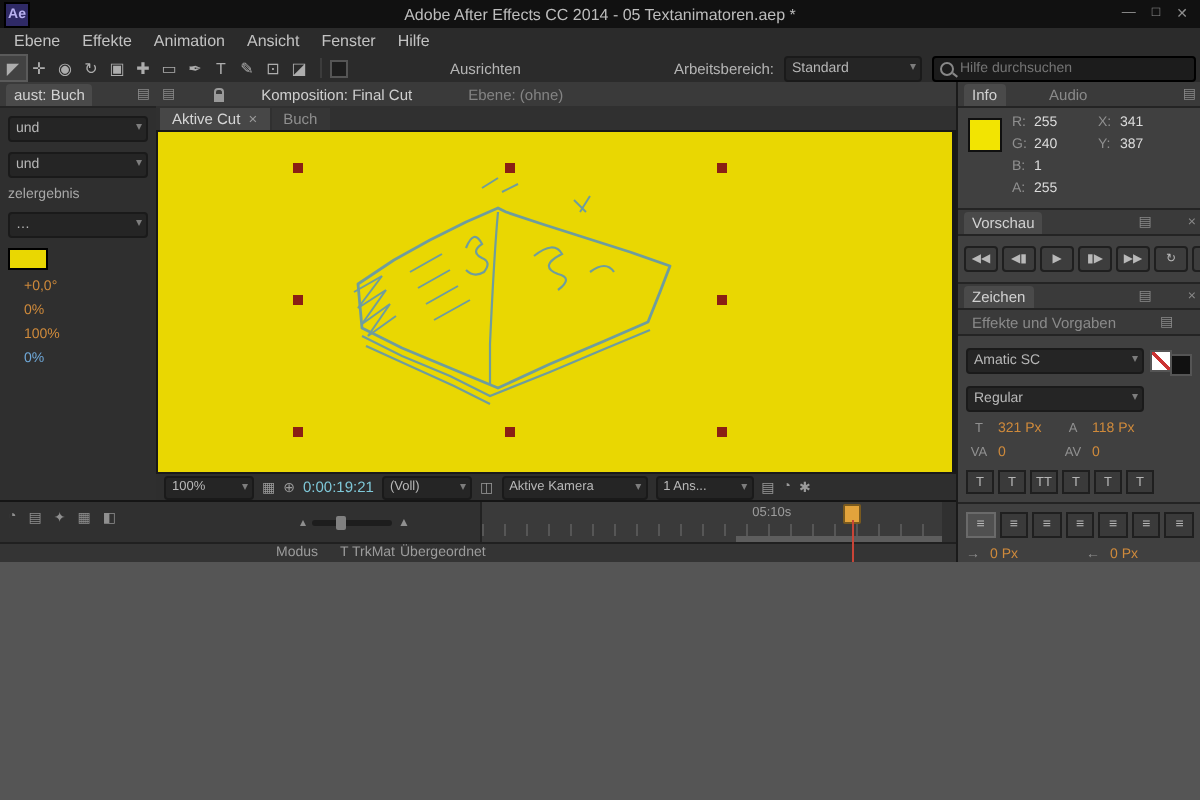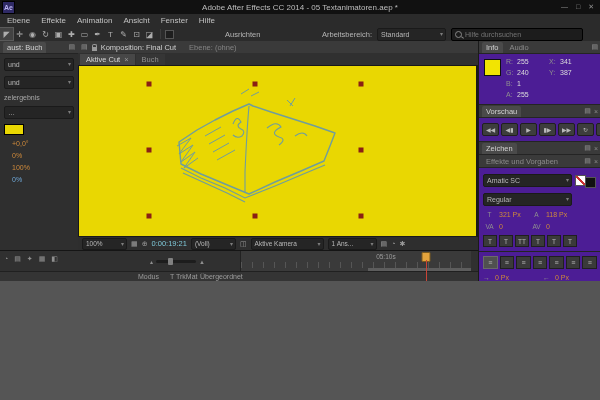--- a/index.html
+++ b/index.html
@@ -14,31 +14,31 @@
   .win-controls{margin-left:auto;display:flex;gap:8px;padding-right:6px;font-size:7px;color:#8f8f8f;z-index:2;}
   .menubar{position:absolute;top:14px;left:0;right:0;height:13px;background:#2b2b2b;border-bottom:1px solid #222;
            display:flex;align-items:center;gap:11px;padding-left:7px;font-size:8px;color:#c2c2c2;}
   .toolbar{position:absolute;top:27px;left:0;right:0;height:14px;background:#2b2b2b;border-bottom:1px solid #161616;
            display:flex;align-items:center;font-size:8px;}
   .tool{width:13px;height:12px;display:flex;align-items:center;justify-content:center;font-size:8px;color:#adadad;}
   .tool.active{background:#424242;outline:1px solid #5a5a5a;}
   .tb-sep{width:1px;height:10px;background:#3c3c3c;margin:0 4px;}
   .chk{width:7px;height:7px;background:#1e1e1e;border:1px solid #555;margin-right:3px;}
   .tb-label{color:#b5b5b5;font-size:7.5px;margin-left:48px;}
-  .tb-right{margin-left:auto;display:flex;align-items:center;gap:5px;padding-right:17px;}
+  .tb-right{margin-left:auto;display:flex;align-items:center;gap:5px;padding-right:2px;}
   .search-box{position:relative;width:130px;height:11px;background:#1c1c1c;border:1px solid #000;border-radius:2px;
               display:flex;align-items:center;}
   .search-box input{background:transparent;border:none;outline:none;color:#9c9c9c;font-size:7px;width:100%;
                     padding:0 2px 0 13px;font-family:inherit;}
   .mag{position:absolute;left:3px;top:2px;width:5px;height:5px;border:1px solid #888;border-radius:50%;}
   .mag::after{content:"";position:absolute;width:3px;height:1px;background:#888;right:-3px;bottom:-1px;transform:rotate(38deg);}
 
   
   .phead{height:12px;background:#3a3a3a;border-bottom:1px solid #242424;display:flex;align-items:center;
-         padding:0 3px;gap:3px;font-size:7.5px;color:#9e9e9e;white-space:nowrap;overflow:hidden;}
+         padding:0 3px;gap:18px;font-size:7.5px;color:#9e9e9e;white-space:nowrap;overflow:hidden;}
   .ptab{padding:0 4px;height:11px;line-height:11px;background:#4a4a4a;color:#d2d2d2;border-radius:2px 2px 0 0;}
   .ptab.dim{background:transparent;color:#8a8a8a;}
   .picon{color:#8a8a8a;font-size:7px;}
   .mla{margin-left:auto;}
   .dd{position:relative;height:11px;line-height:11px;background:#252525;border:1px solid #1a1a1a;border-radius:2px;
       color:#b8b8b8;font-size:7px;padding:0 10px 0 3px;white-space:nowrap;overflow:hidden;}
   .dd::after{content:"▾";position:absolute;right:2px;top:0;font-size:6px;color:#7d7d7d;}
   .hot{color:var(--hot,#cf8a3b);font-size:7px;}
   .hot.blue{color:#6fa8d8;}
 
@@ -68,21 +68,21 @@
   .handle{position:absolute;width:5px;height:5px;background:var(--handle,#8a1f14);transform:translate(-50%,-50%);}
   .h-tl{left:0;top:0}.h-tm{left:50%;top:0}.h-tr{left:100%;top:0}.h-ml{left:0;top:50%}
   .h-mr{left:100%;top:50%}.h-bl{left:0;top:100%}.h-bm{left:50%;top:100%}.h-br{left:100%;top:100%}
   .comp-status{position:absolute;left:0;right:0;bottom:0;height:13px;background:#2e2e2e;border-top:1px solid #1a1a1a;
                display:flex;align-items:center;gap:4px;padding:0 4px;font-size:7px;color:#a8a8a8;white-space:nowrap;overflow:hidden;}
   .comp-status .dd{height:10px;line-height:10px;font-size:6.5px;}
   .timecode{color:var(--tc,#7fc8d8);font-size:7.5px;}
   .sicon{color:#9a9a9a;font-size:7px;}
 
   
-  #panel-right{position:absolute;left:478px;top:41px;width:122px;height:359px;background:#4c1d95;border-left:1px solid #1a1a1a;
+  #panel-right{position:absolute;left:478px;top:41px;width:122px;height:359px;background:#404040;border-left:1px solid #1a1a1a;
                display:flex;flex-direction:column;}
   .info-body{position:relative;height:50px;border-bottom:1px solid #242424;flex:0 0 auto;}
   .info-swatch{position:absolute;left:5px;top:5px;width:15px;height:15px;border:1px solid #101010;}
   .kv{display:flex;line-height:11px;font-size:7px;}
   .kv .lab{width:11px;color:#8f8f8f;}
   .kv .val{color:#dcdcdc;}
   .rgba{position:absolute;left:27px;top:2px;}
   .xy{position:absolute;left:70px;top:2px;}
   .prev-body{display:flex;gap:2px;padding:5px 3px;border-bottom:1px solid #242424;flex:0 0 auto;}
   .pbtn{min-width:13px;height:11px;background:#3d3d3d;border:1px solid #1f1f1f;border-radius:2px;color:#b9b9b9;

